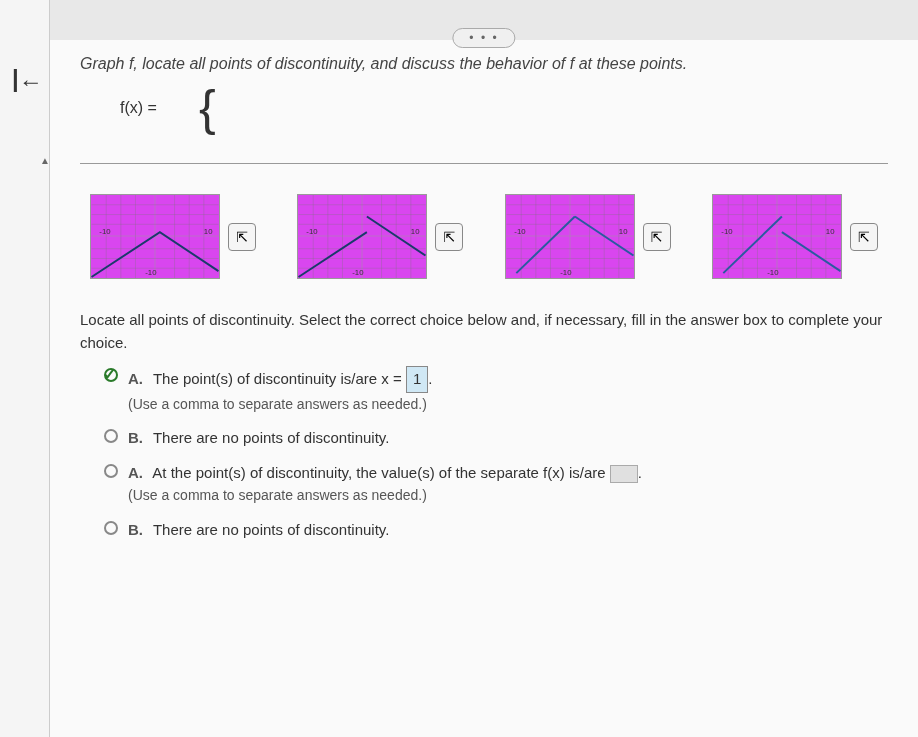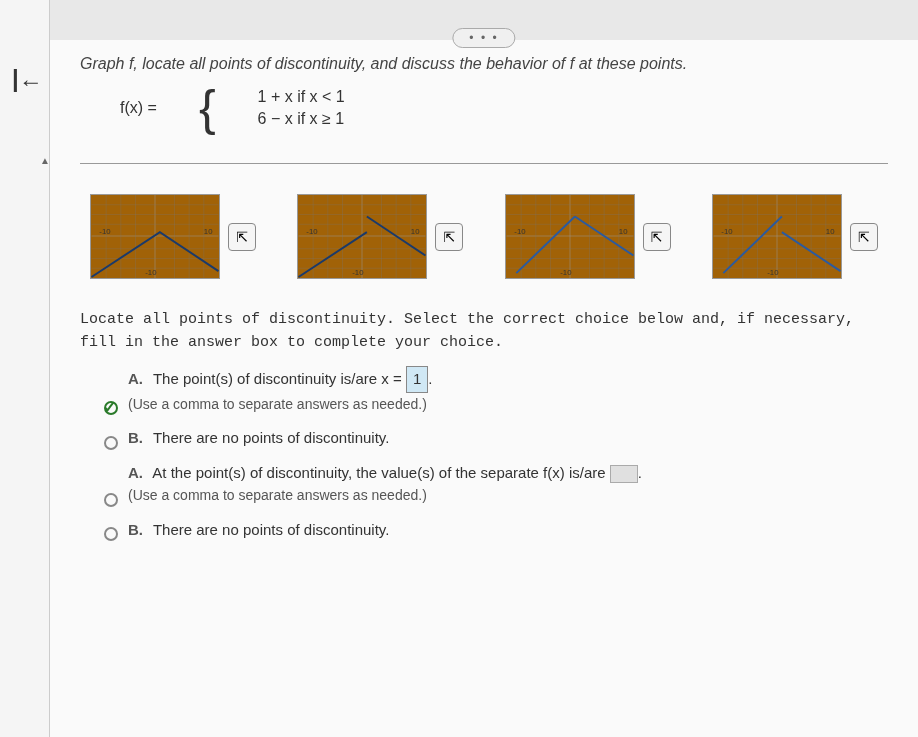--- a/index.html
+++ b/index.html
@@ -99,21 +99,21 @@
       padding: 0 10px;
     }
     .graph-option {
       display: flex;
       align-items: center;
       gap: 8px;
     }
     .graph-canvas {
       width: 130px;
       height: 85px;
-      background: #a16207;
+      background: #d946ef;
       border: 1px solid #999;
       position: relative;
       overflow: hidden;
     }
     .graph-canvas svg {
       width: 100%;
       height: 100%;
     }
     .popout {
       width: 28px;
@@ -125,26 +125,25 @@
       align-items: center;
       justify-content: center;
       cursor: pointer;
       font-size: 14px;
     }
     .instruction {
       font-size: 15px;
       color: #333;
       margin: 20px 0 12px 0;
       line-height: 1.5;
-      font-family: Liberation Mono, monospace;
     }
     .choice {
       margin: 4px 0 12px 24px;
       display: flex;
-      align-items: flex-end;
+      align-items: flex-start;
       gap: 10px;
     }
     .radio {
       width: 14px;
       height: 14px;
       border: 2px solid #888;
       border-radius: 50%;
       margin-top: 2px;
       flex-shrink: 0;
       position: relative;
@@ -206,24 +205,20 @@
   <div class="scroll-up">▲</div>
 </div>
 
 <div class="main-area">
 
   <div class="question-text">Graph f, locate all points of discontinuity, and discuss the behavior of f at these points.</div>
 
   <div class="formula">
     <span>f(x) =</span>
     <span class="brace">{</span>
-    <span class="piecewise">
-      <div>1 + x  if x &lt; 1</div>
-      <div>6 − x  if x ≥ 1</div>
-    </span>
   </div>
 
   <hr class="divider">
   <div class="more-btn">• • •</div>
 
   <div class="graphs">
     <div class="graph-option">
       <div class="graph-canvas">
         <svg viewBox="0 0 130 85">
           <g stroke="#999" stroke-width="0.5">

